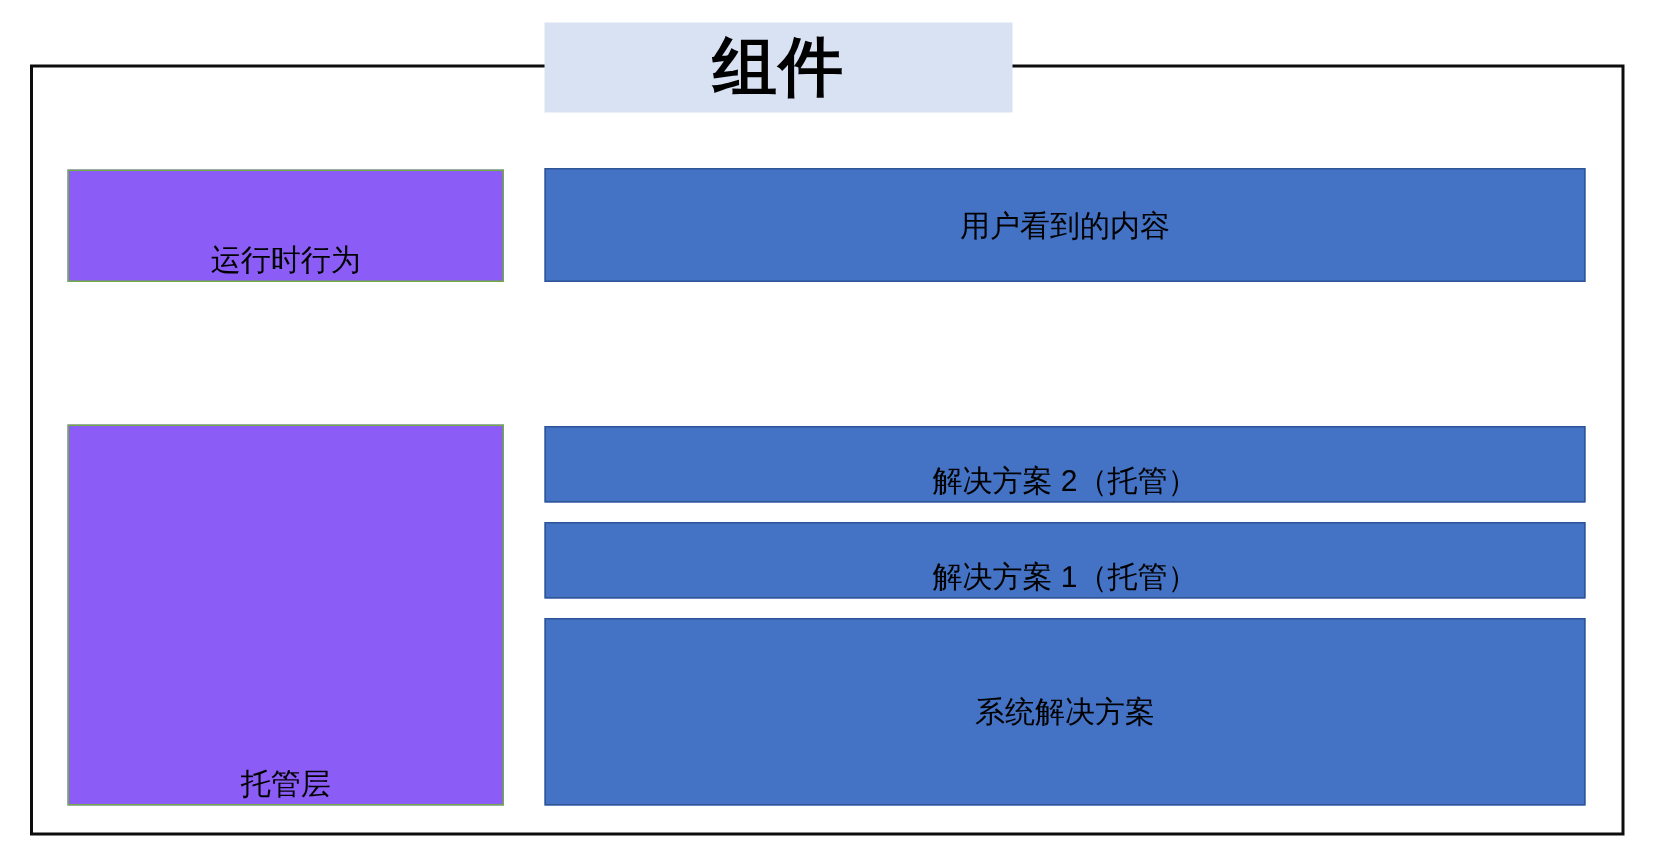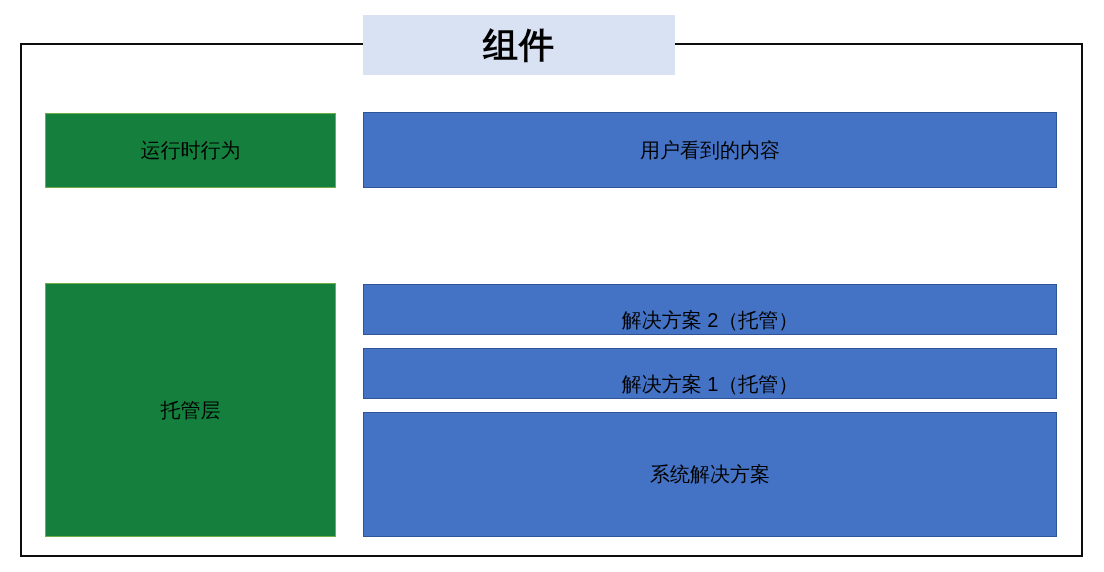--- a/index.html
+++ b/index.html
@@ -32,34 +32,34 @@
     top: 15px;
     width: 312px;
     height: 60px;
     background: var(--title-bg, #D9E2F3);
     display: flex;
     align-items: center;
     justify-content: center;
     z-index: 2;
   }
   .title-box span {
-    font-size: 35px;
+    font-size: 43px;
     font-weight: 700;
     color: #000000;
     letter-spacing: 1px;
   }
   .layer-box {
     position: absolute;
     left: 45px;
     width: 291px;
     box-sizing: border-box;
     border: 1.5px solid var(--green-border, #70AD47);
-    background: #15803d;
+    background: #8b5cf6;
     display: flex;
-    align-items: center;
+    align-items: flex-end;
     justify-content: center;
     z-index: 2;
   }
   .layer-box span {
     font-size: 20px;
     color: #000000;
   }
   .component-bar {
     position: absolute;
     left: 363px;

